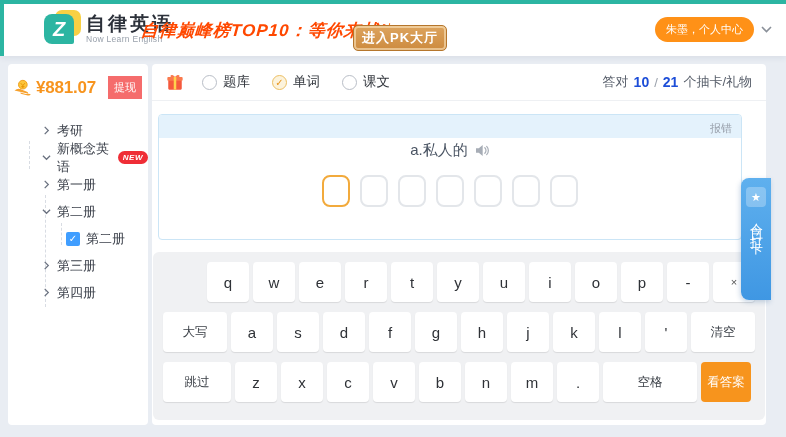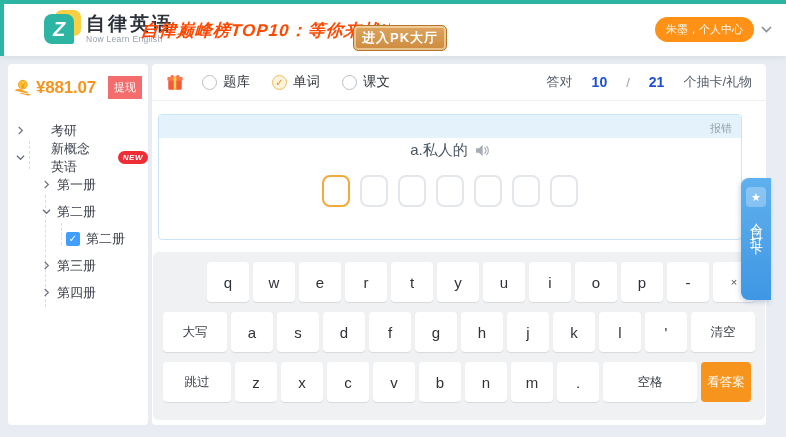--- a/index.html
+++ b/index.html
@@ -27,41 +27,41 @@
   .user-wrap{position:absolute;right:14px;top:13px;display:flex;align-items:center;gap:7px;}
   .user-pill{background:#ff9117;color:#fff;font-size:11px;border-radius:999px;padding:5px 11px;white-space:nowrap;cursor:pointer;}
 
   
   .sidebar{position:absolute;left:8px;top:64px;width:140px;height:361px;background:#fff;border-radius:4px;}
   .wallet{display:flex;align-items:center;gap:4px;padding:12px 6px 6px 4px;}
   .wallet .amt{font-size:17px;font-weight:bold;color:#f7941e;letter-spacing:-.2px;}
   .withdraw{margin-left:auto;background:#f56c6c;color:#fff;font-size:11px;border-radius:0;padding:4px 6px;cursor:pointer;}
   .tree{margin-top:12px;position:relative;font-size:13px;color:#3c414b;}
   .tree-row{display:flex;align-items:center;height:27px;cursor:pointer;position:relative;z-index:1;}
-  .tree-row.lvl1{padding-left:6px;gap:20px;}
+  .tree-row.lvl1{padding-left:32px;}
   .tree-row.lvl2{padding-left:32px;}
   .tree-row.lvl3{padding-left:58px;}
   .chev{width:12px;height:12px;display:flex;align-items:center;justify-content:center;margin-right:5px;flex:none;}
   .chev svg{display:block;}
   .chev.down svg{transform:rotate(90deg);}
   .badge-new{margin-left:5px;background:#ef2d36;color:#fff;font-size:8px;font-weight:bold;font-style:italic;
     border-radius:999px;padding:2px 5px;letter-spacing:.5px;}
   .cbx{width:14px;height:14px;background:#409eff;border-radius:2px;margin-right:6px;flex:none;
     display:flex;align-items:center;justify-content:center;color:#fff;font-size:10px;line-height:1;}
   .guide{position:absolute;border-left:1px dashed #d8dce3;width:0;z-index:0;}
 
   
   .main{position:absolute;left:152px;top:64px;width:614px;height:361px;background:#fff;border-radius:4px;}
   .toolbar{height:37px;display:flex;align-items:center;padding:0 14px;border-bottom:1px solid #eef0f3;}
   .gift{margin-right:18px;display:flex;}
   .radio-item{display:flex;align-items:center;gap:6px;margin-right:22px;cursor:pointer;font-size:13.5px;color:#33373e;}
   .rdot{width:15px;height:15px;border-radius:50%;border:1px solid #b9bec7;background:#fff;flex:none;
     display:flex;align-items:center;justify-content:center;font-size:10px;color:transparent;}
   .radio-item.checked .rdot{border-color:#ecbf63;background:#fcf3dc;color:#e8941c;}
-  .score{margin-left:auto;font-size:13px;color:#575e6a;display:flex;align-items:center;gap:19px;white-space:nowrap;text-align:right;}
+  .score{margin-left:auto;font-size:13px;color:#575e6a;display:flex;align-items:center;gap:5px;white-space:nowrap;text-align:right;}
   .score .num{color:#1d4ed8;font-weight:bold;font-size:14px;}
   .score .sep{color:#9aa0ab;}
 
   
   .qcard{margin:13px 24px 0 6px;height:126px;border:1px solid #cbe5f6;border-radius:4px;overflow:hidden;background:#fff;}
   .qhead{height:23px;background:#e4f2fc;text-align:right;line-height:23px;padding-right:9px;}
   .report{font-size:11px;color:#99a0ab;cursor:pointer;}
   .qword{margin-top:3px;display:flex;align-items:center;justify-content:center;gap:7px;}
   .prompt{font-size:15px;color:#4a5463;}
   .slots{margin-top:15px;display:flex;justify-content:center;gap:10px;}

